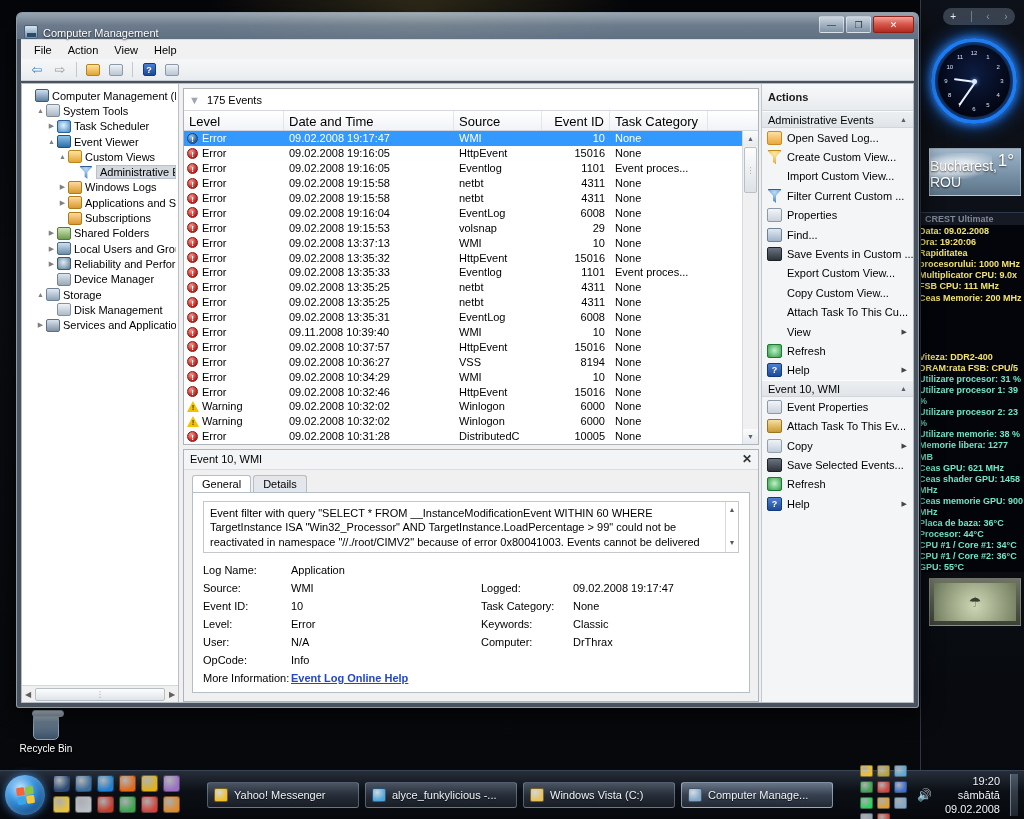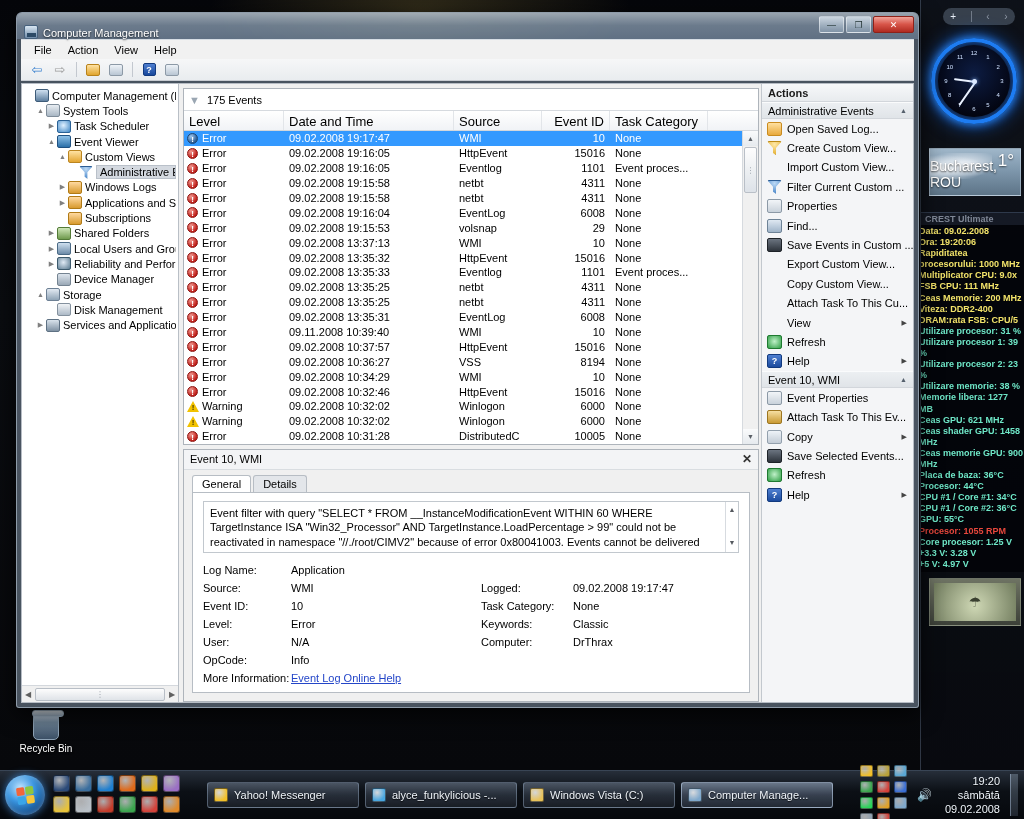--- a/index.html
+++ b/index.html
@@ -343,21 +343,21 @@
   }
   #evt-grid .lbl { color: #000; }
   #evt-link { color: #2446c8; text-decoration: underline; }
 
   
   #actions-pane {
     width: 152px; background: #f4f5f7; border-left: 1px solid #c3c8ce;
     display: flex; flex-direction: column; font-size: 11px;
   }
   #actions-title {
-    height: 18px; background: linear-gradient(180deg,#f7f8fa,#e8ebee);
+    height: 27px; background: linear-gradient(180deg,#f7f8fa,#e8ebee);
     border-bottom: 1px solid #d2d6db; display: flex; align-items: center;
     padding-left: 6px; font-weight: bold; color: #1a1a1a;
   }
   .act-group-hdr {
     height: 17px; display: flex; align-items: center; padding: 0 6px;
     background: linear-gradient(180deg,#eceff2,#e0e4e8);
     border-bottom: 1px solid #d2d6db; border-top: 1px solid #fafbfc;
   }
   .act-group-hdr .ghname { flex: 1; }
   .act-group-hdr .chev { font-size: 7px; color: #55606c; }
@@ -514,21 +514,21 @@
     <div id="sysinfo-gadget">
       <div id="sysinfo-title">CREST Ultimate</div>
       <div id="sysinfo-lines">
           <div style="color: rgb(242, 227, 106);">Data: 09.02.2008</div>
           <div style="color: rgb(242, 227, 106);">Ora: 19:20:06</div>
           <div style="color: rgb(242, 227, 106);">Rapiditatea</div>
           <div style="color: rgb(242, 227, 106);">procesorului: 1000 MHz</div>
           <div style="color: rgb(242, 227, 106);">Multiplicator CPU: 9.0x</div>
           <div style="color: rgb(242, 227, 106);">FSB CPU: 111 MHz</div>
           <div style="color: rgb(242, 227, 106);">Ceas Memorie: 200 MHz</div>
-          <div style="color: rgb(242, 227, 106);">Viteza: DDR2-400</div>
+          <div style="color: rgb(242, 227, 106); margin-top: 48px;">Viteza: DDR2-400</div>
           <div style="color: rgb(242, 227, 106);">DRAM:rata FSB: CPU/5</div>
           <div style="color: rgb(111, 232, 200);">Utilizare procesor: 31 %</div>
           <div style="color: rgb(111, 232, 200);">Utilizare procesor 1: 39</div>
           <div style="color: rgb(111, 232, 200);">%</div>
           <div style="color: rgb(111, 232, 200);">Utilizare procesor 2: 23</div>
           <div style="color: rgb(111, 232, 200);">%</div>
           <div style="color: rgb(111, 232, 200);">Utilizare memorie: 38 %</div>
           <div style="color: rgb(111, 232, 200);">Memorie libera: 1277</div>
           <div style="color: rgb(111, 232, 200);">MB</div>
           <div style="color: rgb(111, 232, 200);">Ceas GPU: 621 MHz</div>
@@ -984,21 +984,21 @@
                 <div class="val">Classic</div>
                 <div class="lbl">User:</div>
                 <div class="val">N/A</div>
                 <div class="lbl">Computer:</div>
                 <div class="val">DrThrax</div>
                 <div class="lbl">OpCode:</div>
                 <div class="val">Info</div>
                 <div class="lbl"></div>
                 <div class="val"></div>
                 <div style="white-space: nowrap;">More Information:</div>
-                <div id="evt-link" style="grid-column: 2 / span 3;">Event Log Online Help</div>
+                <div id="evt-link" style="grid-column: 2 / span 3; font-weight: bold;">Event Log Online Help</div>
               </div>
           </div>
         </div>
 
       </div>
 
       <div id="actions-pane">
         <div id="actions-title">Actions</div>
         <div id="actions-group1">
             <div class="act-group-hdr">

